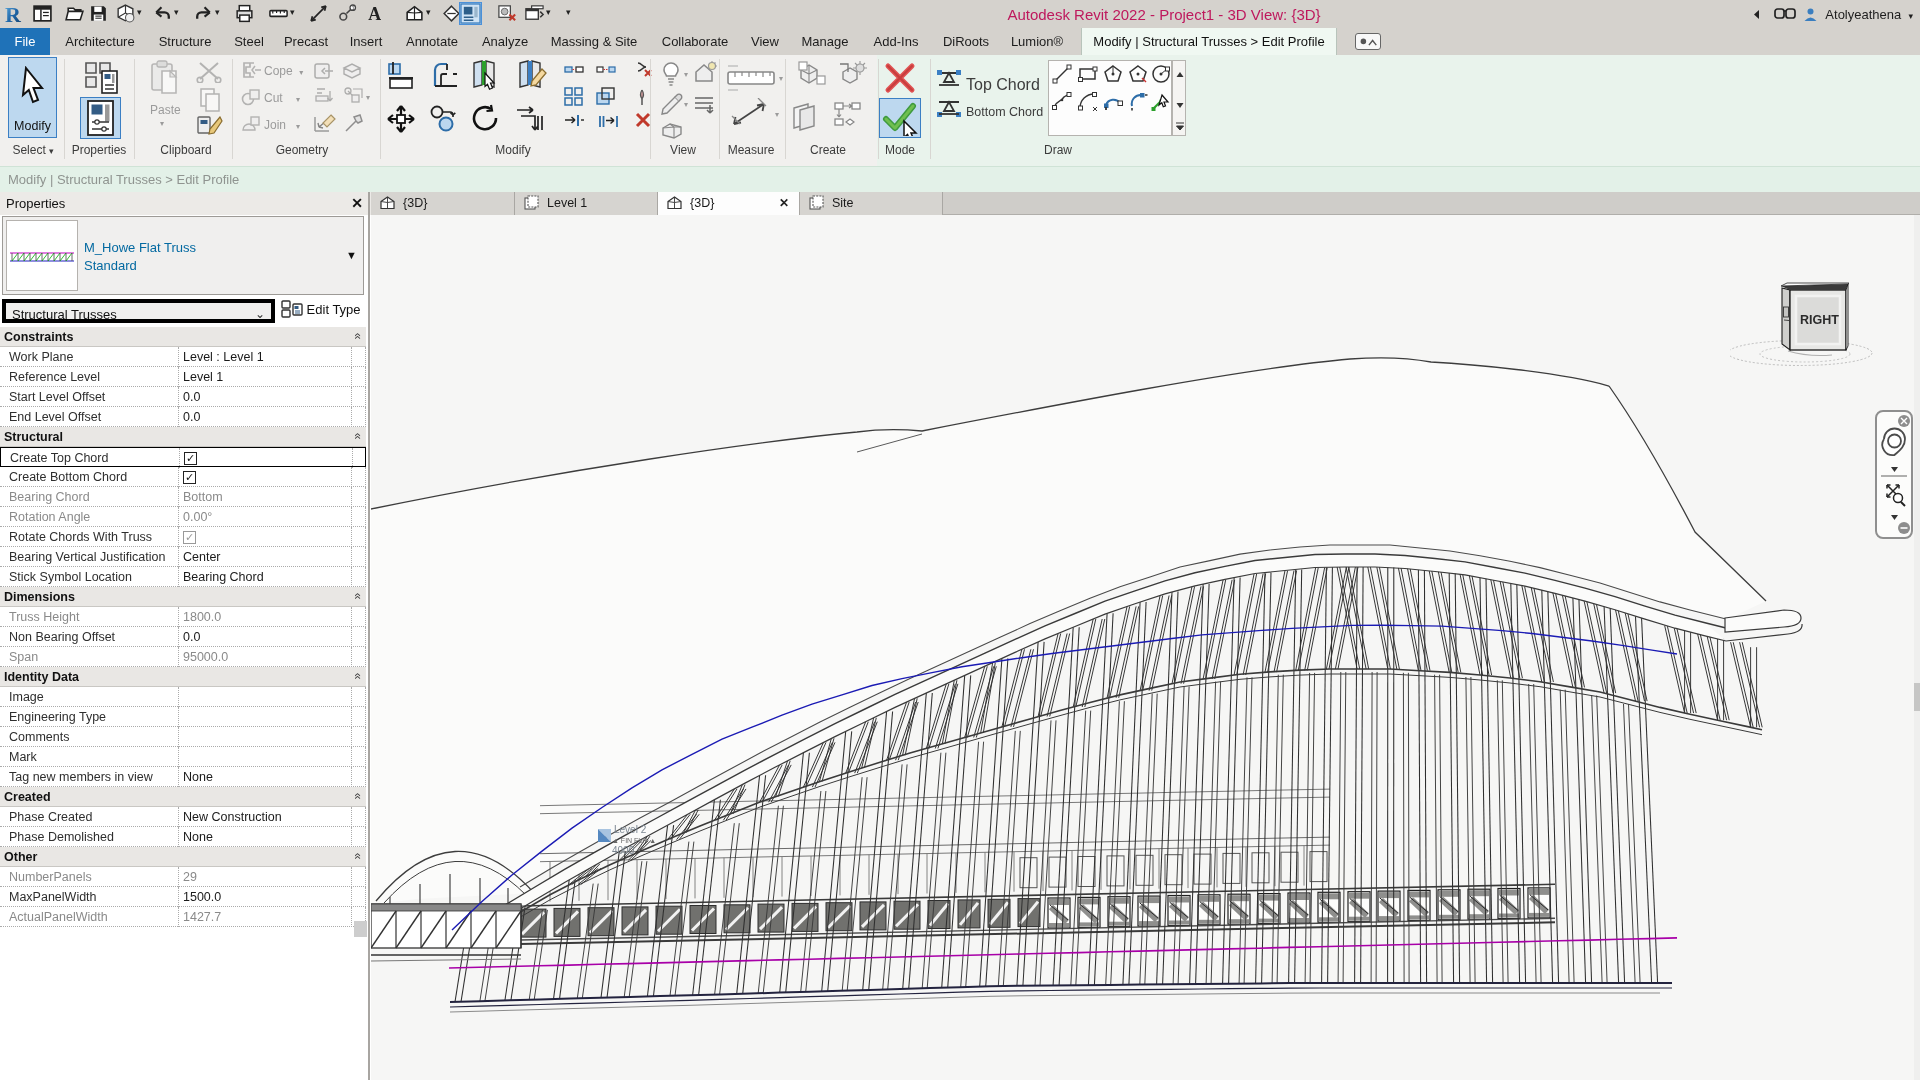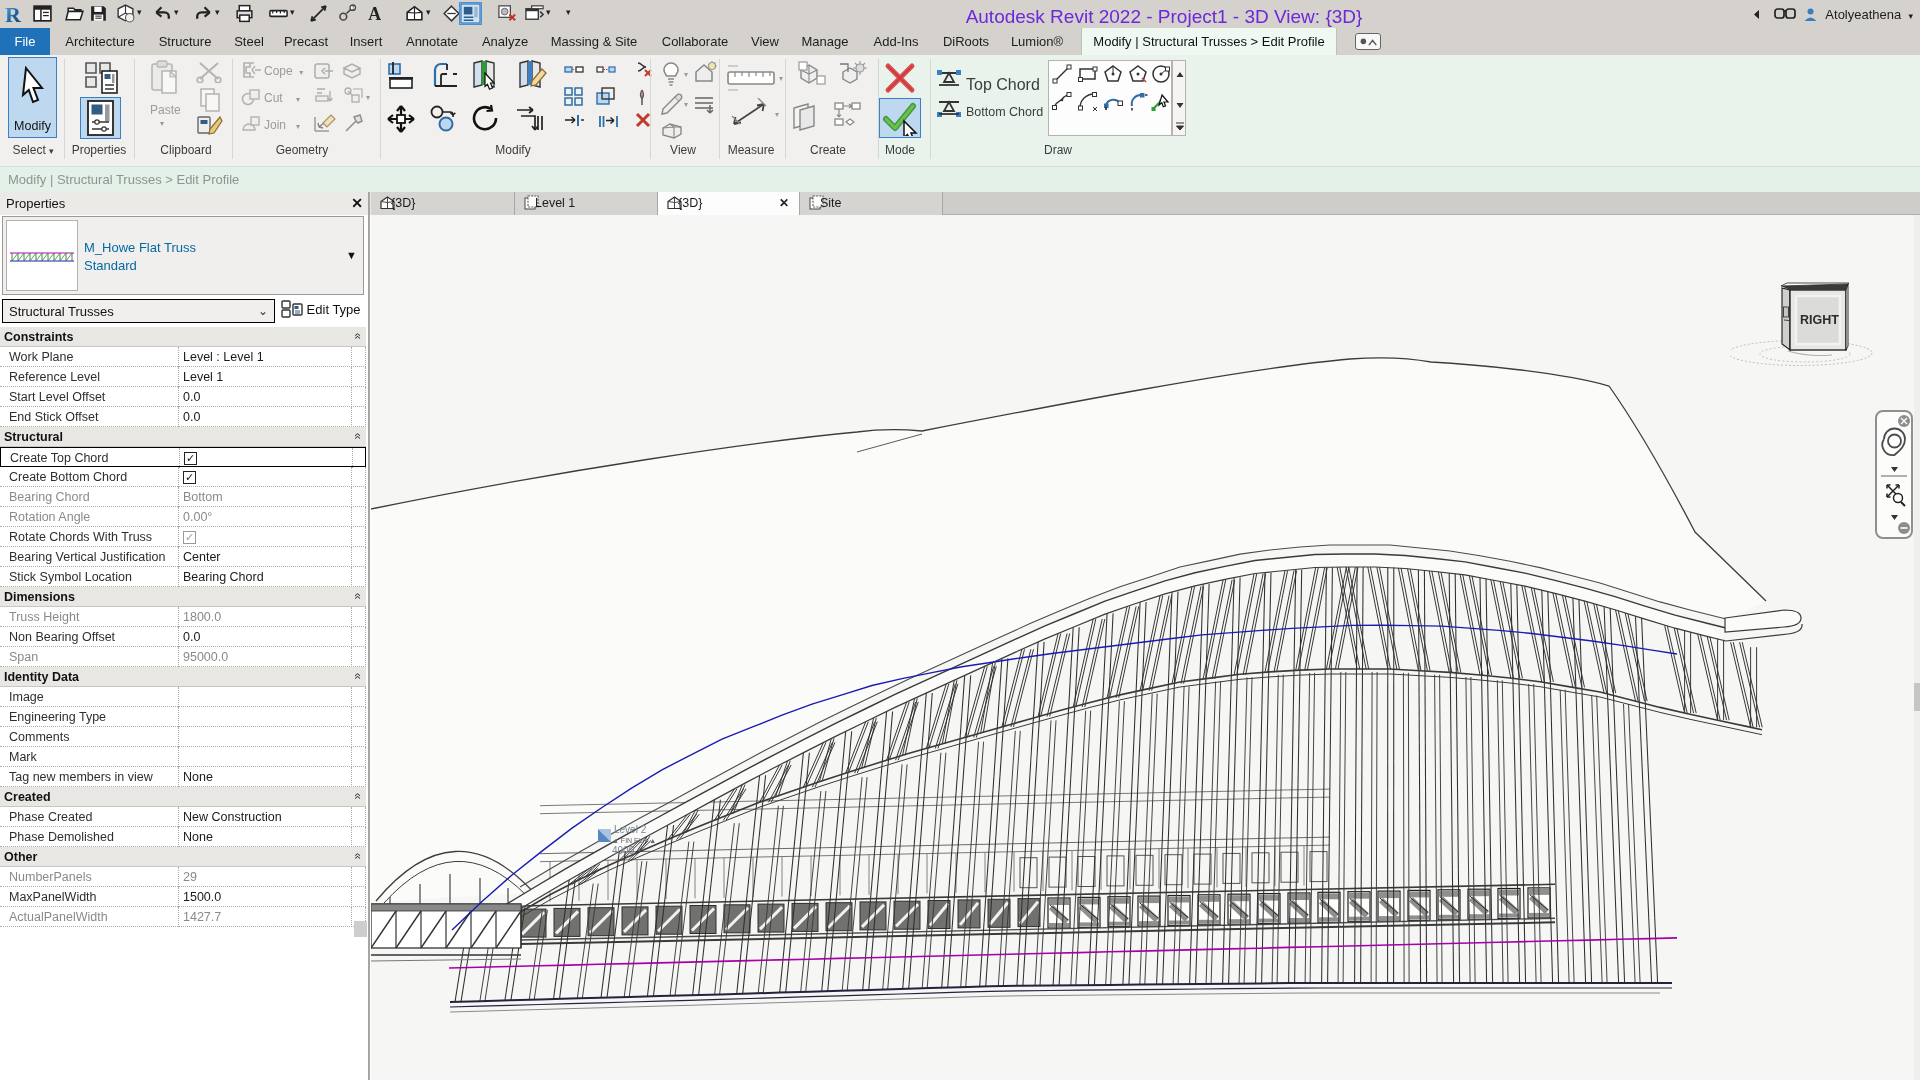--- a/index.html
+++ b/index.html
@@ -2,21 +2,21 @@
 <html><head><meta charset="utf-8"><title>Revit</title>
 <style>
 * { margin:0; padding:0; box-sizing:border-box; }
 html,body { width:1920px; height:1080px; overflow:hidden; font-family:"Liberation Sans",sans-serif; background:#f5f5f4;}
 #titlebar { position:absolute; left:0; top:0; width:1920px; height:28px; background:#d5d2cd; }
 #rlogo { position:absolute; left:3px; top:2px; width:24px; height:24px; }
 .qi { position:absolute; top:3px; width:21px; height:21px; }
 .qi svg { width:100%; height:100%; }
 .qisel { background:#cfe3f5; outline:1.5px solid #4a90d9; }
 .qdd { position:absolute; top:7px; font-size:9px; color:#222; }
-#title-text { position:absolute; top:6px; left:1164px; transform:translateX(-50%); font-size:19px; color:#6d28d9; }
+#title-text { position:absolute; top:6px; left:1164px; transform:translateX(-50%); font-size:15px; color:#be185d; }
 #acct { position:absolute; right:7px; top:6px; font-size:13px; color:#1e1e1e; }
 #tabrow { position:absolute; left:0; top:28px; width:1920px; height:27px; background:#d5d2cd; }
 #filetab { position:absolute; left:0; top:0; width:50px; height:27px; background:#1f72b8; color:#fff; font-size:13px; text-align:center; line-height:27px; }
 .rtab { position:absolute; top:0; height:27px; font-size:13px; color:#1c1c1c; text-align:center; line-height:27px; }
 #modtab { position:absolute; left:1081px; top:0; width:256px; height:27px; background:#f0f8f2; font-size:13px; color:#111; text-align:center; line-height:27px; border-left:1px solid #b8c4bb; border-right:1px solid #b8c4bb;}
 #modtab-ico { position:absolute; left:1355px; top:5px; width:26px; height:17px; border:1px solid #666; border-radius:3px; background:#f8f8f8; }
 #ribbon { position:absolute; left:0; top:55px; width:1920px; height:111px; background:#f1f0ee; }
 #ribbon .ctx { position:absolute; left:877px; top:0; width:1043px; height:111px; background:#e9f3ec; }
 .psep { position:absolute; top:59px; width:1px; height:100px; background:#d8d6d2; }
 .plabel { position:absolute; top:143px; font-size:12px; color:#3c3c3c; text-align:center; }
@@ -24,21 +24,21 @@
 #breadcrumb span { position:absolute; left:8px; top:5px; font-size:13px; color:#8f9490; }
 
 #props { position:absolute; left:0; top:192px; width:371px; height:888px; background:#fff; }
 #props-h { position:absolute; left:0; top:0; width:371px; height:23px; background:#eceae7; font-size:13px; color:#111; }
 #props-h .ttl { position:absolute; left:6px; top:4px; }
 #props-x { position:absolute; right:8px; top:3px; font-size:14px; color:#111; font-weight:bold;}
 #typesel { position:absolute; left:2px; top:24px; width:362px; height:79px; background:#f0efee; border:1px solid #9d9a96; }
 #thumb { position:absolute; left:3px; top:3px; width:72px; height:71px; background:#fff; border:1px solid #b5b2ae; }
 #tname { position:absolute; left:81px; top:22px; font-size:13px; color:#0369a1; line-height:18px; }
 #tsel-dd { position:absolute; right:6px; top:32px; font-size:11px; color:#111; }
-#combo { position:absolute; left:2px; top:107px; width:273px; height:24px; background:#f0efee; border:1px solid #000000; font-size:13px; color:#111; }
+#combo { position:absolute; left:2px; top:107px; width:273px; height:24px; background:#f0efee; border:4px solid #000000; font-size:13px; color:#111; }
 #combo .lbl { position:absolute; left:6px; top:4px; }
 #combo .dd { position:absolute; right:6px; top:4px; color:#333; font-size:12px;}
 #edittype { position:absolute; left:281px; top:107px; width:84px; height:25px; font-size:13px; color:#111; }
 .phdr { position:absolute; left:0; width:366px; height:20px; background:#e9e7e4; border-bottom:1px solid #c9c7c3; }
 .phdr span { position:absolute; left:4px; top:3px; font-size:12.5px; font-weight:bold; color:#111; }
 .phdr .chev { left:auto; right:4px; color:#444; font-weight:normal; transform:rotate(90deg); font-size:12px; top:2px;}
 .prow { position:absolute; left:0; width:366px; height:20px; border-bottom:1px dotted #ababab; border-right:1px dotted #ababab; }
 .plab { position:absolute; left:9px; top:3px; font-size:12.5px; color:#2e2e2e; white-space:nowrap; }
 .lgray { color:#8a8a8a; }
 .pval { position:absolute; left:178px; top:0; width:174px; height:20px; border-left:1px dotted #ababab; border-right:1px dotted #ababab; font-size:12.5px; padding:3px 0 0 4px; }
@@ -48,21 +48,21 @@
 .cb.cbg { border-color:#999; color:#999; }
 #pscroll { position:absolute; left:353px; top:135px; width:14px; height:753px; }
 #pdiv { position:absolute; left:368px; top:0; width:2px; height:888px; background:#a8a5a1; }
 #pthumb { position:absolute; left:1px; top:594px; width:13px; height:16px; background:#cdcdcd; }
 
 #canvas { position:absolute; left:371px; top:192px; width:1549px; height:888px; background:#f5f5f4; }
 #vtabs { position:absolute; left:0; top:0; width:1549px; height:23px; background:#cfcdc9; border-bottom:1px solid #b0aeaa;}
 .vtab { position:absolute; top:0; height:23px; background:#d6d4d0; border-right:1px solid #a9a7a3; font-size:12.5px; color:#1a1a1a; }
 .vtab.active { background:#fdfdfd; }
 .vtab .ic { position:absolute; left:8px; top:3px; width:17px; height:16px; }
-.vtab .tx { position:absolute; left:20px; top:4px; }
+.vtab .tx { position:absolute; left:32px; top:4px; }
 .vtab .x { position:absolute; right:10px; top:4px; font-weight:bold; font-size:12px; color:#222;}
 
 #cscroll { position:absolute; left:1543px; top:23px; width:6px; height:865px; background:#efefee; }
 #cthumb { position:absolute; left:0; top:468px; width:6px; height:28px; background:#c6c6c5; }
 
 #navbar { position:absolute; left:1504px; top:218px; width:38px; height:129px; background:#fcfcfb; border:2px solid #8f8f8f; border-radius:8px; }
 
 #btn-modify { position:absolute; left:8px; top:57px; width:49px; height:81px; background:#bdd8ef; border:1px solid #3b7fc4; }
 #btn-modify svg { position:absolute; left:11px; top:8px; width:26px; height:38px; }
 #btn-modify div { position:absolute; bottom:4px; width:100%; text-align:center; font-size:12.5px; color:#111; }
@@ -603,21 +603,21 @@
     </div>
 <div class="prow" style="top:175px">
       <div class="plab ">Reference Level</div>
       <div class="pval vdark">Level 1</div>
     </div>
 <div class="prow" style="top:195px">
       <div class="plab ">Start Level Offset</div>
       <div class="pval vdark">0.0</div>
     </div>
 <div class="prow" style="top:215px">
-      <div class="plab ">End Stick Offset</div>
+      <div class="plab ">End Level Offset</div>
       <div class="pval vdark">0.0</div>
     </div>
 <div class="phdr" style="top:235px">
       <span>Structural</span>
       <span class="chev">«</span>
     </div>
 <div class="prow sel" style="top:255px">
       <div class="plab">Create Top Chord</div>
       <div class="pval"><span class="cb ">✓</span></div>
     </div>

